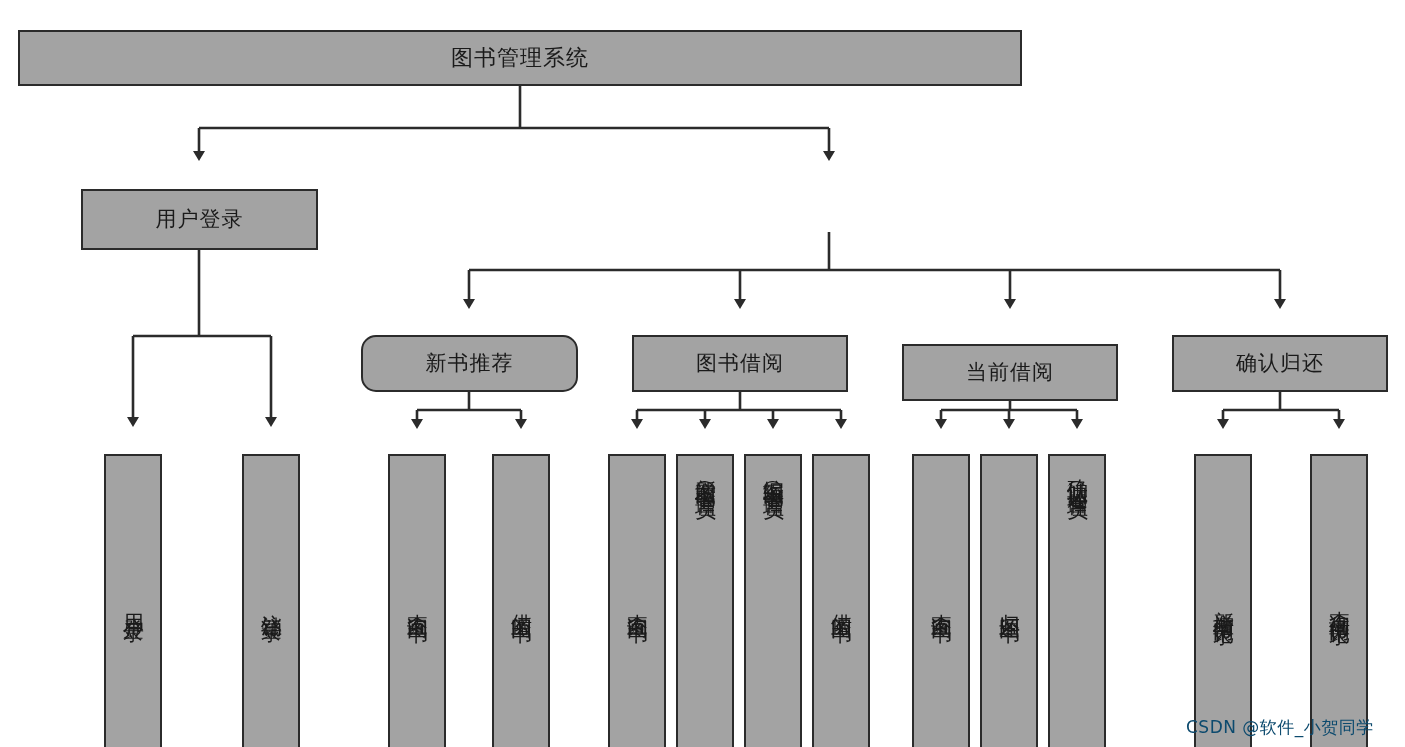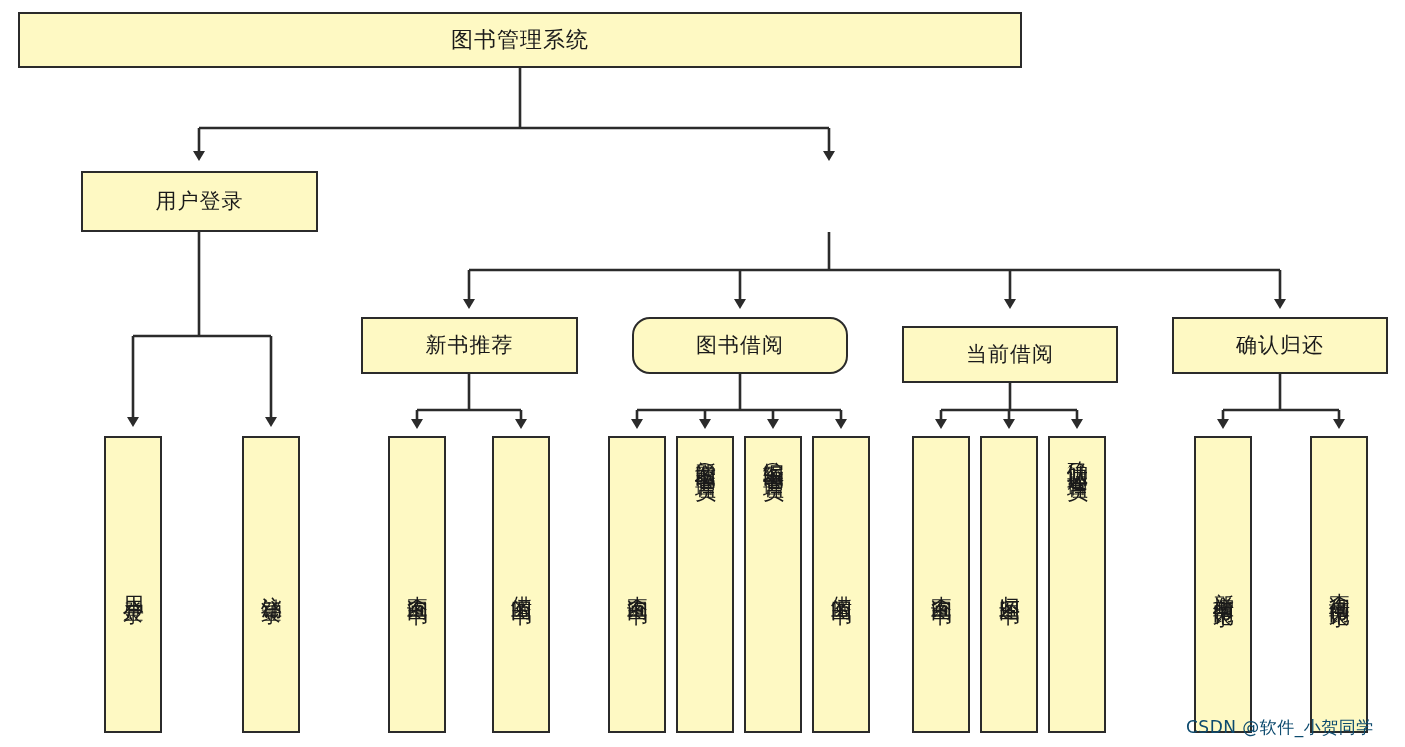--- a/index.html
+++ b/index.html
@@ -21,26 +21,27 @@
     position: absolute;
     left: 0;
     top: 0;
     width: 1405px;
     height: 747px;
     pointer-events: none;
   }
   .node {
     position: absolute;
     box-sizing: border-box;
-    background: #fef9c3;
+    background: #a3a3a3;
     border: 2px solid #2b2b2b;
     display: flex;
     align-items: center;
     justify-content: center;
     color: #1a1a1a;
+    margin-top: 18px;
   }
   .node .lbl {
     display: block;
     text-align: center;
     line-height: 1.15;
     white-space: nowrap;
   }
   
   .node.h .lbl {
     font-size: 21px;
@@ -137,24 +138,24 @@
   </svg>
 
   <div class="node root" style="left:18px; top:12px; width:1004px; height:56px;">
     <span class="lbl">图书管理系统</span>
   </div>
 
   <div class="node h" style="left:81px; top:171px; width:237px; height:61px;">
     <span class="lbl">用户登录</span>
   </div>
 
-  <div class="node h" style="left:361px; top:317px; width:217px; height:57px;">
+  <div class="node h" style="left:361px; top:317px; width:217px; height:57px;border-radius:15px;">
     <span class="lbl">新书推荐</span>
   </div>
-  <div class="node h" style="left:632px; top:317px; width:216px; height:57px;border-radius:18px;">
+  <div class="node h" style="left:632px; top:317px; width:216px; height:57px;">
     <span class="lbl">图书借阅</span>
   </div>
   <div class="node h" style="left:902px; top:326px; width:216px; height:57px;">
     <span class="lbl">当前借阅</span>
   </div>
   <div class="node h" style="left:1172px; top:317px; width:216px; height:57px;">
     <span class="lbl">确认归还</span>
   </div>
 
   <div class="node v mid" style="left:104px; top:436px; width:58px; height:297px;">

